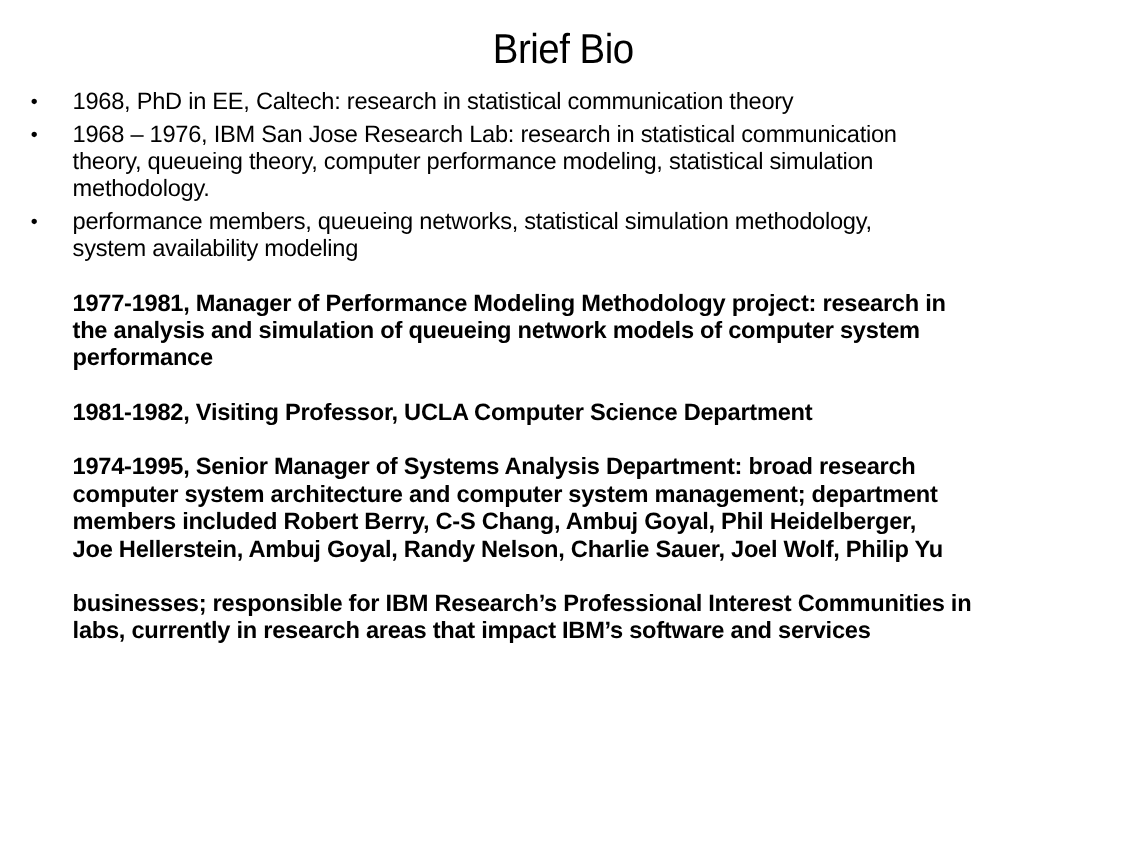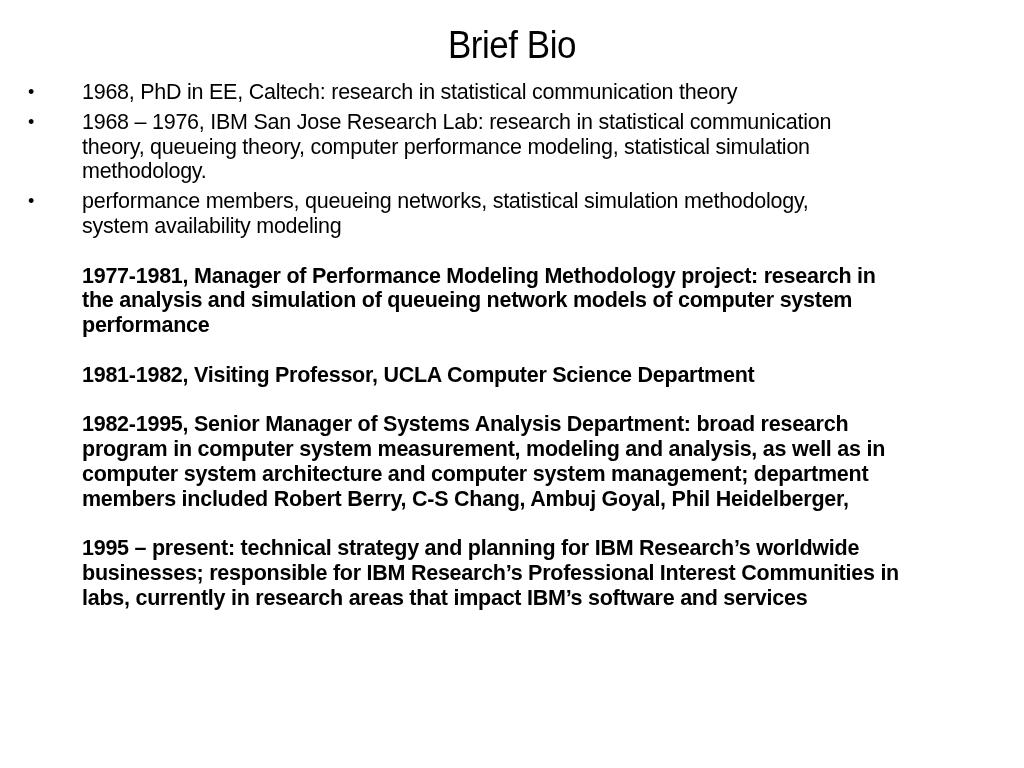--- a/index.html
+++ b/index.html
@@ -44,21 +44,20 @@
       position: absolute;
       left: 0;
       top: 0;
       width: 20px;
       text-align: left;
       font-size: 18px;
     }
     .para-line {
       display: block;
       white-space: nowrap;
-      margin-left: 16px;
     }
     .sub-para {
       margin-top: 24.8px;
       font-weight: bold;
     }
   </style>
 </head>
 <body>
 
 <div class="slide-title">Brief Bio</div>
@@ -86,26 +85,25 @@
       <span class="para-line">1977-1981, Manager of  Performance Modeling Methodology project: research in</span>
       <span class="para-line">the analysis and simulation of queueing network models of computer system</span>
       <span class="para-line">performance</span>
     </div>
 
     <div class="sub-para">
       <span class="para-line">1981-1982, Visiting Professor, UCLA Computer Science Department</span>
     </div>
 
     <div class="sub-para">
-      <span class="para-line">1982-1995, Senior Manager of Systems Analysis Department: broad research</span>
-      <span class="para-line">program in computer system measurement, modeling and analysis, as well as in</span>
+      <span class="para-line">1974-1995, Senior Manager of Systems Analysis Department: broad research</span>
       <span class="para-line">computer system architecture and computer system management; department</span>
       <span class="para-line">members included Robert Berry, C-S Chang, Ambuj Goyal, Phil Heidelberger,</span>
+      <span class="para-line">Joe Hellerstein, Ambuj Goyal, Randy Nelson, Charlie Sauer, Joel Wolf, Philip Yu</span>
     </div>
 
     <div class="sub-para">
-      <span class="para-line">1995 – present: technical strategy and planning for IBM Research’s worldwide</span>
       <span class="para-line">businesses; responsible for IBM Research’s Professional Interest Communities in</span>
       <span class="para-line">labs, currently in research areas that impact IBM’s software and services</span>
     </div>
   </div>
 
 </div>
 
 </body></html>

